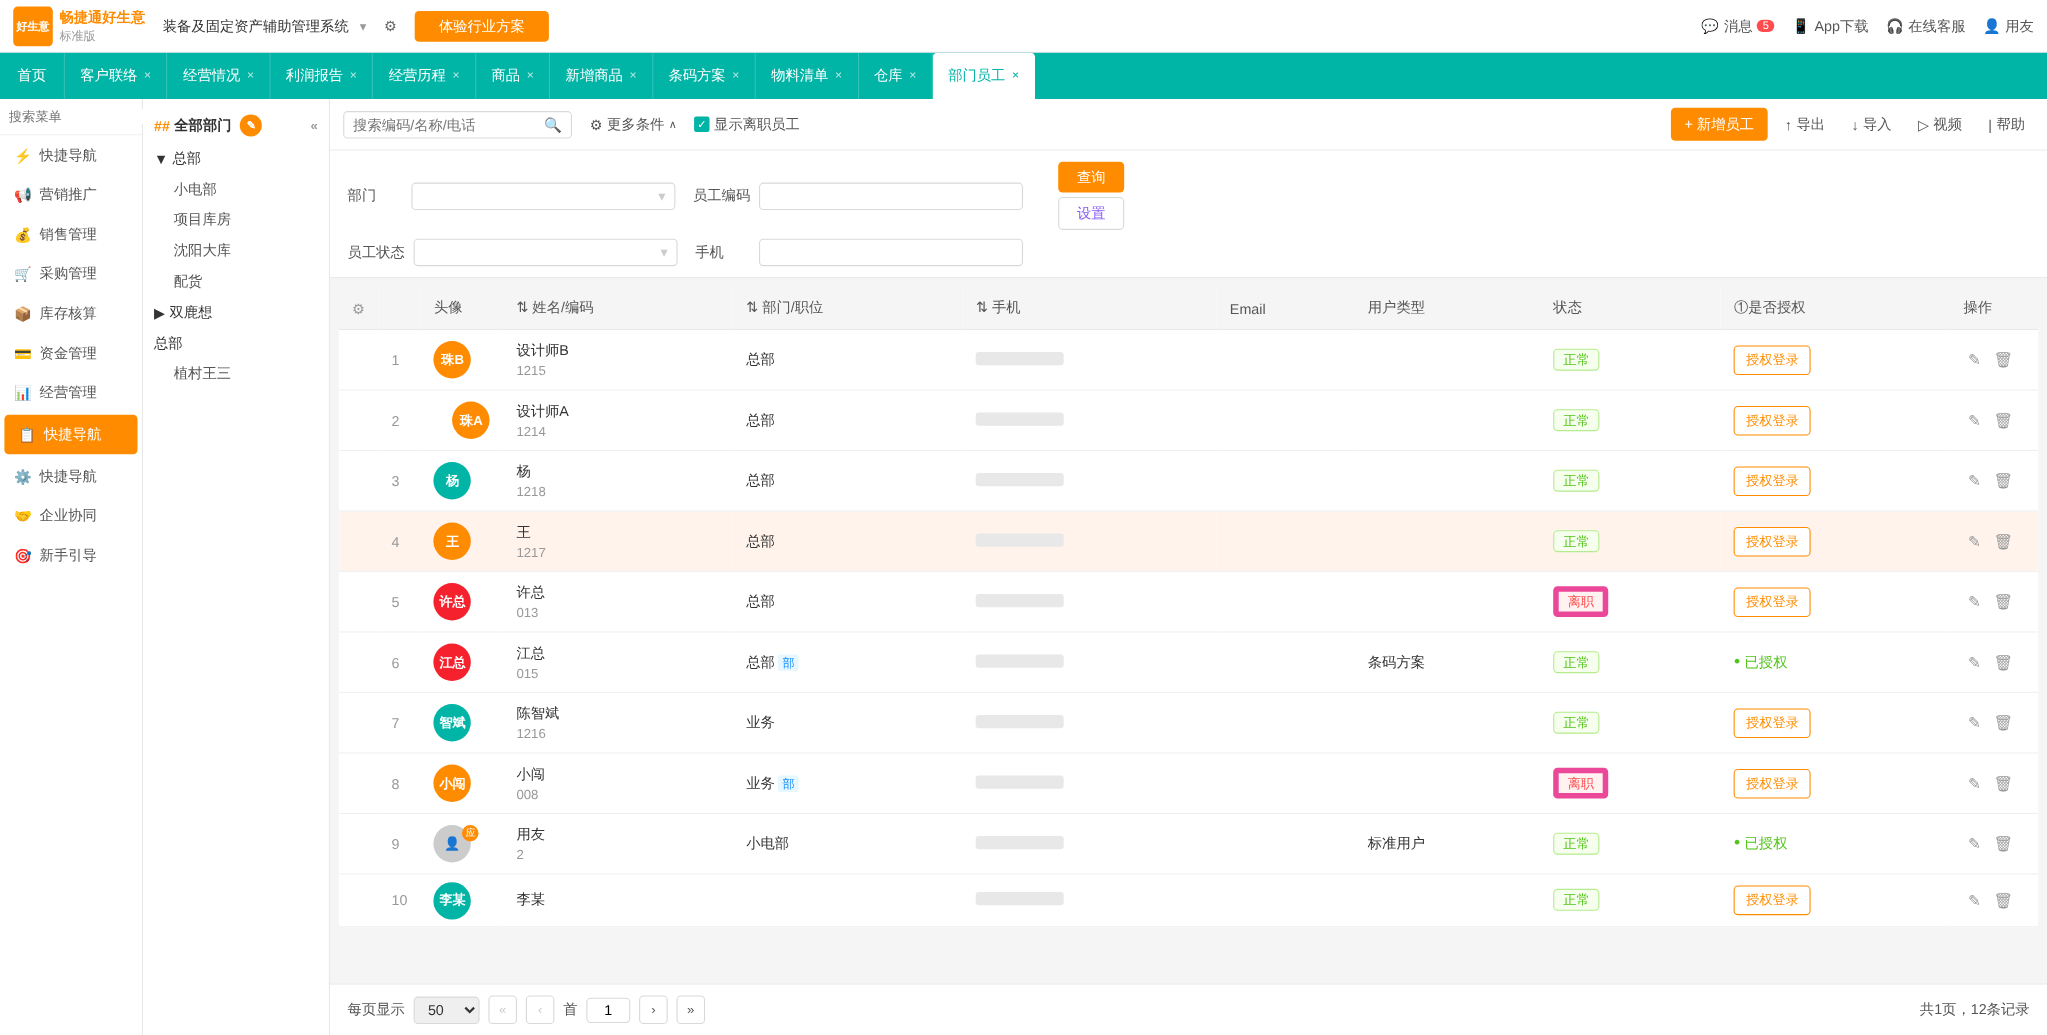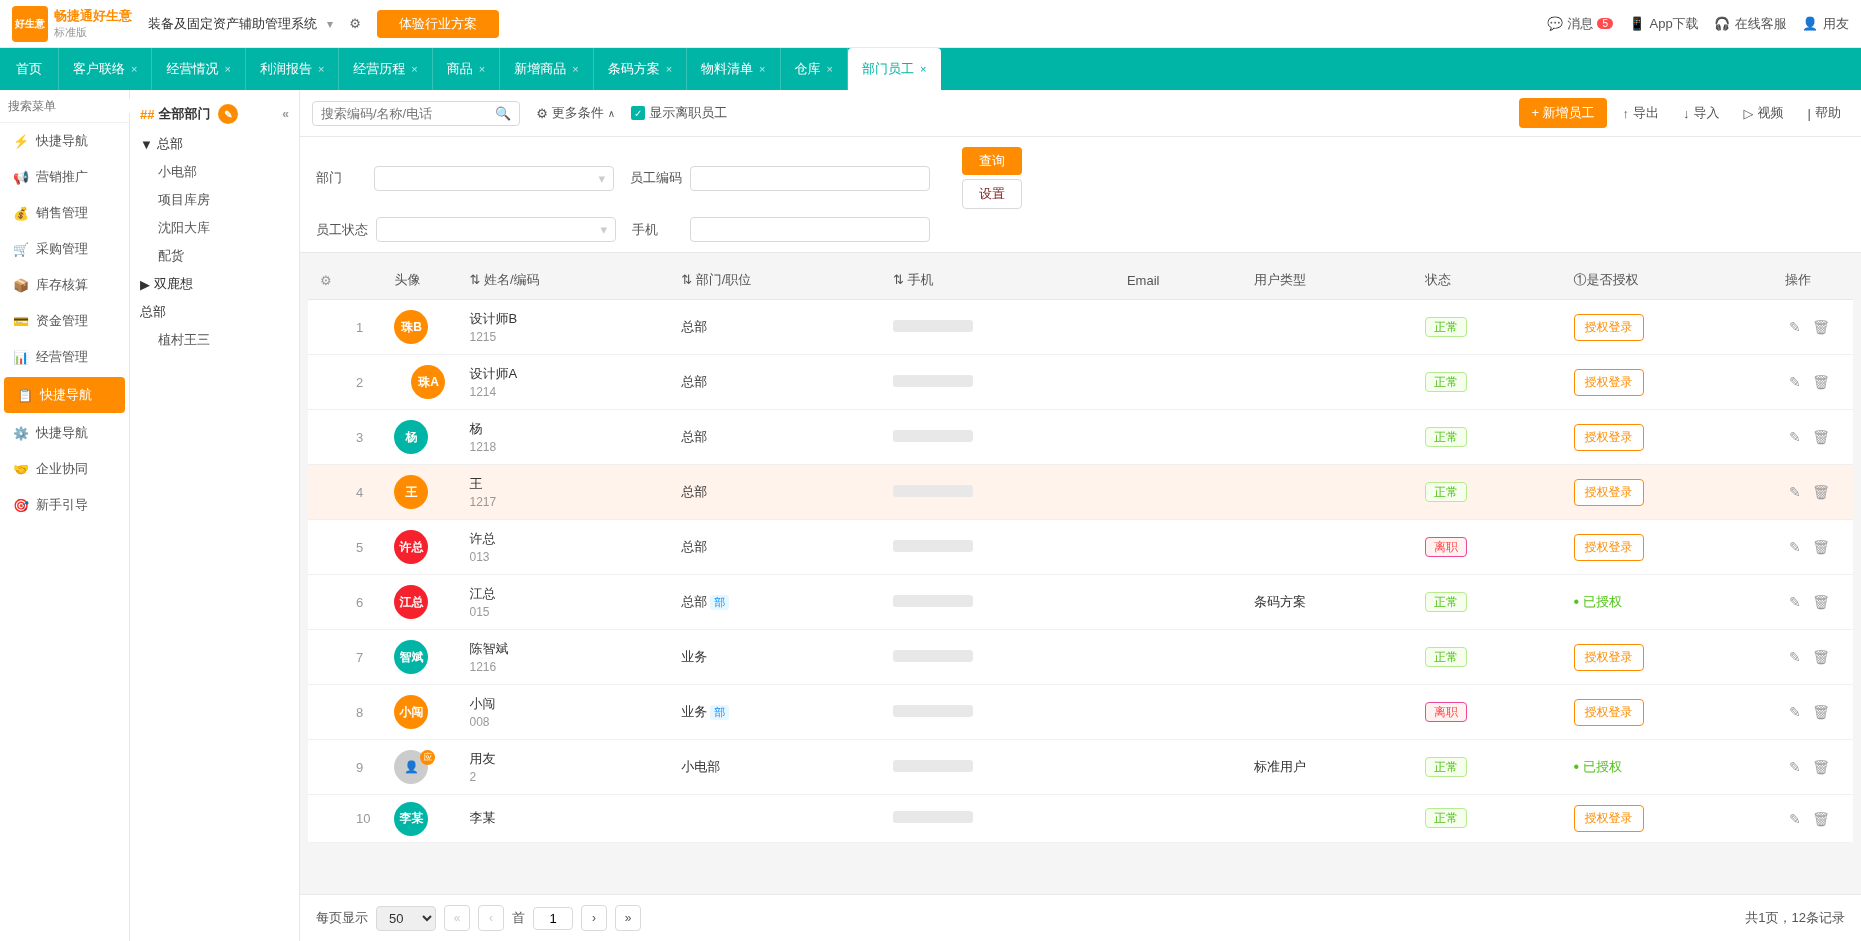--- a/index.html
+++ b/index.html
@@ -67,35 +67,35 @@
     .filter-panel { background: #fff; padding: 10px 16px; border-bottom: 1px solid #e8e8e8; flex-shrink: 0; }
     .filter-row { display: flex; align-items: center; gap: 16px; margin-bottom: 8px; }
     .filter-row:last-child { margin-bottom: 0; }
     .filter-field { display: flex; align-items: center; gap: 8px; }
     .filter-label { color: #555; font-size: 13px; white-space: nowrap; min-width: 50px; text-align: left; }
     .filter-select { border: 1px solid #d9d9d9; border-radius: 4px; padding: 4px 8px; font-size: 13px; display: flex; align-items: center; gap: 4px; min-width: 200px; color: #333; cursor: pointer; background: #fff; }
     .filter-input { border: 1px solid #d9d9d9; border-radius: 4px; padding: 4px 8px; font-size: 13px; min-width: 240px; outline: none; color: #333; }
     .filter-input-wide { min-width: 300px; }
     .filter-actions { display: flex; flex-direction: column; gap: 4px; margin-left: 16px; }
     .search-btn { background: #ff8c00; color: #fff; border: none; border-radius: 4px; padding: 5px 16px; cursor: pointer; font-size: 13px; }
-    .reset-btn { background: #fff; color: #7f1d1d; border: 1px solid #d9d9d9; border-radius: 4px; padding: 5px 16px; cursor: pointer; font-size: 13px; }
+    .reset-btn { background: #fff; color: #8b5cf6; border: 1px solid #d9d9d9; border-radius: 4px; padding: 5px 16px; cursor: pointer; font-size: 13px; }
 
     
     .table-wrapper { flex: 1; overflow: auto; padding: 8px; }
     .data-table { width: 100%; border-collapse: collapse; background: #fff; border-radius: 4px; overflow: hidden; }
     .data-table th { background: #f5f5f5; padding: 10px 12px; text-align: left; font-weight: 500; color: #555; border-bottom: 1px solid #e8e8e8; white-space: nowrap; font-size: 13px; }
     .data-table td { padding: 10px 12px; border-bottom: 1px solid #f0f0f0; color: #333; font-size: 13px; vertical-align: middle; }
     .data-table tr.highlighted { background: #fff3ec; }
     .avatar { width: 34px; height: 34px; border-radius: 50%; display: flex; align-items: center; justify-content: center; color: #fff; font-size: 12px; font-weight: bold; flex-shrink: 0; }
     .avatar-gray { background: #ccc; }
     .name-code { display: flex; flex-direction: column; gap: 2px; }
     .name-text { font-size: 13px; color: #333; }
     .code-text { font-size: 12px; color: #999; }
     .status-normal { color: #52c41a; background: #f6ffed; border: 1px solid #b7eb8f; border-radius: 4px; padding: 2px 8px; font-size: 12px; white-space: nowrap; }
-    .status-resigned { color: #ff4d4f; background: #fff2f0; border: 1px solid #ec4899; border-radius: 4px; padding: 2px 8px; font-size: 12px; white-space: nowrap; }
+    .status-resigned { color: #ff4d4f; background: #fff2f0; border: 5px solid #ec4899; border-radius: 4px; padding: 2px 8px; font-size: 12px; white-space: nowrap; }
     .auth-btn { border: 1px solid #ff8c00; color: #ff8c00; background: #fff; border-radius: 4px; padding: 4px 10px; cursor: pointer; font-size: 12px; white-space: nowrap; }
     .authorized { color: #52c41a; font-size: 13px; display: flex; align-items: center; gap: 4px; }
     .authorized::before { content: '•'; font-size: 16px; }
     .op-btn { color: #999; cursor: pointer; font-size: 14px; padding: 2px 4px; }
     .dept-tag { display: inline-flex; align-items: center; background: #e6f7ff; color: #1890ff; border-radius: 3px; padding: 0 4px; font-size: 11px; margin-left: 3px; }
     .blurred { background: #e8e8e8; border-radius: 3px; width: 80px; height: 12px; display: inline-block; }
     .gear-col { color: #999; cursor: pointer; }
 
     
     .pagination { background: #fff; padding: 10px 16px; display: flex; align-items: center; gap: 8px; border-top: 1px solid #e8e8e8; flex-shrink: 0; }

